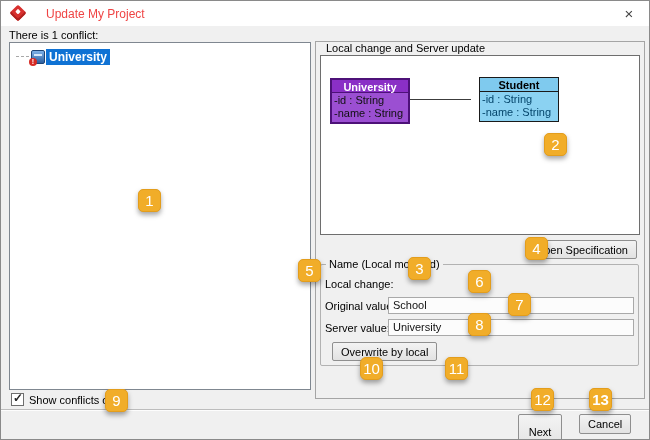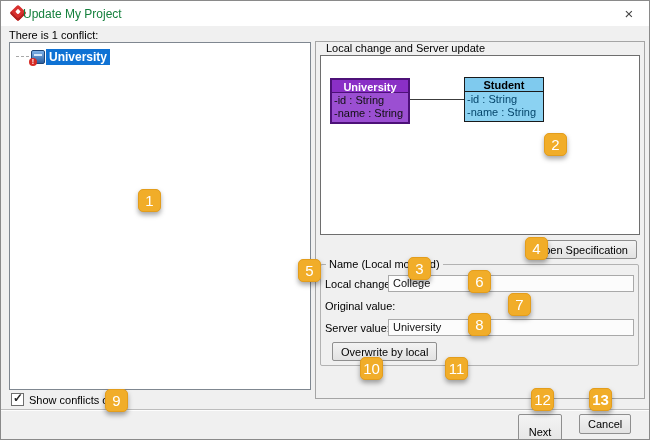--- a/index.html
+++ b/index.html
@@ -4,21 +4,21 @@
 <style>
   * { margin:0; padding:0; box-sizing:border-box; }
   html,body { width:650px; height:440px; }
   body { font-family:"Liberation Sans", sans-serif; font-size:11px; color:#000; }
   #dialog { position:relative; width:650px; height:440px; background:#f0f0f0; border:1px solid #8a8a8a; overflow:hidden; }
 
   
   #titlebar { position:absolute; left:0; top:0; width:100%; height:25px; background:#ffffff; }
   #app-icon { position:absolute; left:11px; top:6px; width:12px; height:12px; background:#d8302e; transform:rotate(45deg); border-radius:2px; box-shadow:inset -2px -2px 0 #b02220; }
   #app-icon span { position:absolute; left:3px; top:3px; width:4px; height:4px; background:#fff; border-radius:1px; }
-  #title-text { position:absolute; left:22px; top:6px; font-size:12px; color:#15803d;text-align:right; }
+  #title-text { position:absolute; left:45px; top:6px; font-size:12px; color:#ef4444;text-align:right; }
   #close-btn { position:absolute; right:0; top:0; width:40px; height:25px; display:flex; align-items:center; justify-content:center; font-size:15px; color:#444; cursor:default; }
 
   
   #conflict-label { position:absolute; left:8px; top:28px; }
 
   
   #tree-panel { position:absolute; left:8px; top:41px; width:302px; height:348px; background:#fff; border:1px solid #7f8790; }
   #tree-row { position:absolute; left:6px; top:5px; height:17px; display:flex; align-items:center; }
   #tree-dots { width:13px; height:0; border-top:1px dashed #a8a8a8; margin-right:2px; }
   #node-icon { position:relative; width:14px; height:14px; margin-right:1px; background:linear-gradient(#7fb2e8,#2d5f9e); border:1px solid #1d4476; border-radius:2px; }
@@ -26,21 +26,21 @@
   #conflict-dot { position:absolute; left:-3px; bottom:-3px; width:8px; height:8px; background:#d62b25; border-radius:50%; color:#fff; font-size:7px; line-height:8px; text-align:center; font-weight:bold; }
   #node-label { background:#0f72d4; color:#fff; font-weight:bold; font-size:12px; padding:1px 3px; }
 
   
   #right-panel { position:absolute; left:314px; top:40px; width:330px; height:358px; border:1px solid #a5a5a5; background:#f0f0f0; }
   #rp-header { position:absolute; left:10px; top:0px; }
   #diagram-panel { position:absolute; left:4px; top:13px; width:320px; height:180px; background:#fff; border:1px solid #6e6e6e; }
   #connector { position:absolute; left:89px; top:43px; width:61px; height:0; border-top:1px solid #3c3c3c; }
   .class-box { position:absolute; width:80px; }
   #class-university { left:9px; top:22px; }
-  #class-student { left:143px; top:21px; }
+  #class-student { left:158px; top:21px; }
   .class-box .hdr { height:15px; text-align:center; font-weight:bold; font-size:11px; line-height:15px; }
   .class-box .attrs { font-size:11px; padding:1px 0 2px 2px; }
   .class-box .attrs div { line-height:13px; }
   #class-university .hdr { background:#8a2fc6; color:#fff; border:2px solid #4d1178; border-bottom:1px solid #4d1178; }
   #class-university .attrs { background:#9b4fd2; border:2px solid #4d1178; border-top:none; color:#101010; }
   #class-student .hdr { background:#7fcaee; color:#000; border:1px solid #1a1a1a; border-bottom:1px solid #1a1a1a; }
   #class-student .attrs { background:#8bd2f2; border:1px solid #1a1a1a; border-top:none; color:#04456b; }
 
   .btn { display:inline-flex; align-items:center; justify-content:center; background:linear-gradient(#f3f3f3,#e2e2e2); border:1px solid #8f8f8f; border-radius:2px; font-size:11px; padding:0 8px; height:18px; cursor:default; }
   #open-spec-btn { position:absolute; right:7px; top:198px; height:19px; }
@@ -113,24 +113,24 @@
       </div>
     </div>
 
     <div id="open-spec-btn" class="btn">Open Specification</div>
 
     <div id="groupbox">
       <div id="groupbox-title">Name (Local modified)</div>
 
       <div id="row-local" class="field-row">
         <div class="flabel">Local change:</div>
-        <div class="fval">College</div>
       </div>
       <div id="row-original" class="field-row">
         <div class="flabel">Original value:</div>
+        <div class="fval">School</div>
       </div>
       <div id="row-server" class="field-row">
         <div class="flabel">Server value:</div>
         <div class="fval">University</div>
       </div>
 
       <div id="gb-buttons">
         <div class="btn">Overwrite by local</div>
       </div>
     </div>
@@ -150,18 +150,18 @@
   <div id="badge-layer">
       <div class="badge" style="left: 137px; top: 188px;">1</div>
       <div class="badge" style="left: 543px; top: 132px;">2</div>
       <div class="badge" style="left: 407px; top: 256px;">3</div>
       <div class="badge" style="left: 524px; top: 236px;">4</div>
       <div class="badge" style="left: 297px; top: 258px;">5</div>
       <div class="badge" style="left: 467px; top: 269px;">6</div>
       <div class="badge" style="left: 507px; top: 292px;">7</div>
       <div class="badge" style="left: 467px; top: 312px;">8</div>
       <div class="badge" style="left: 104px; top: 388px;">9</div>
-      <div class="badge" style="left: 359px; top: 356px;">10</div>
+      <div class="badge" style="left: 359px; top: 356px; border-radius: 6px;">10</div>
       <div class="badge" style="left: 444px; top: 356px;">11</div>
       <div class="badge" style="left: 530px; top: 387px;">12</div>
       <div class="badge" style="left: 588px; top: 387px; font-weight: bold;">13</div>
     </div>
 </div>
 
 </body></html>

